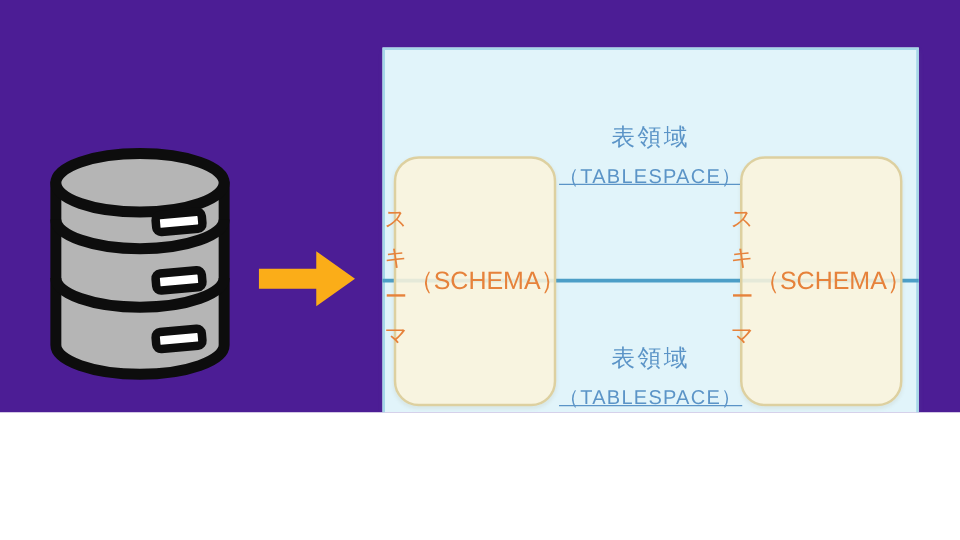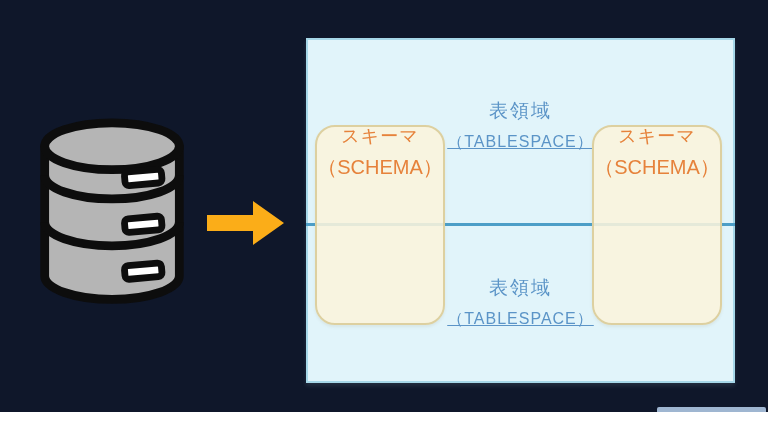--- a/index.html
+++ b/index.html
@@ -4,22 +4,22 @@
 <style>
   html, body {
     margin: 0;
     padding: 0;
     background: #ffffff;
     font-family: "Liberation Sans", "DejaVu Sans", sans-serif;
   }
   .canvas {
     position: relative;
     width: 768px;
-    height: 412px;
-    background: #0f172a;
+    height: 330px;
+    background: #4c1d95;
     overflow: hidden;
   }
   .abs { position: absolute; }
 
   
   .db-icon {
     left: 38px;
     top: 117px;
     width: 148px;
     height: 200px;
@@ -67,22 +67,21 @@
   
   .schema-box {
     top: 125px;
     width: 130px;
     height: 200px;
     background: rgba(250, 244, 220, 0.88);
     border: 2px solid #ddd0a0;
     border-radius: 20px;
     box-sizing: border-box;
     display: flex;
-    flex-direction: column;
-    justify-content: flex-start;
+    justify-content: center;
     align-items: center;
     text-align: center;
     color: #e6823b;
     line-height: 31px;
     margin: 0;
     box-shadow: 0 2px 3px rgba(150,140,100,0.12);
   }
   .schema-left  { left: 315px; }
   .schema-right { left: 592px; }
   .schema-box .jp { display: block; font-size: 18px; letter-spacing: 1px; margin-top: -6px; }

